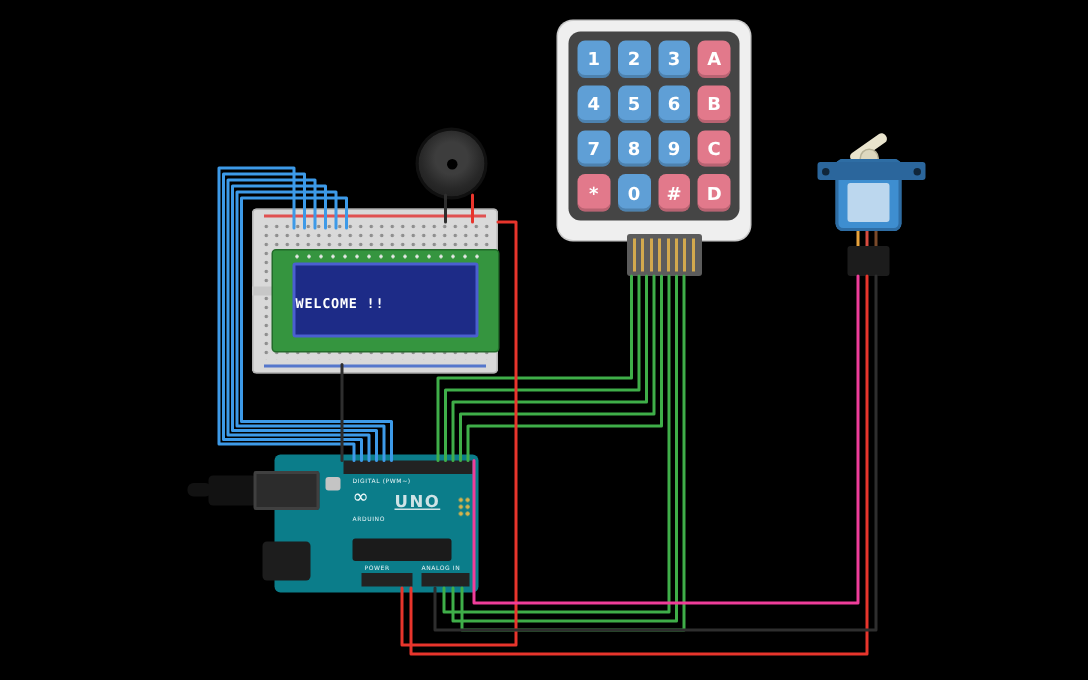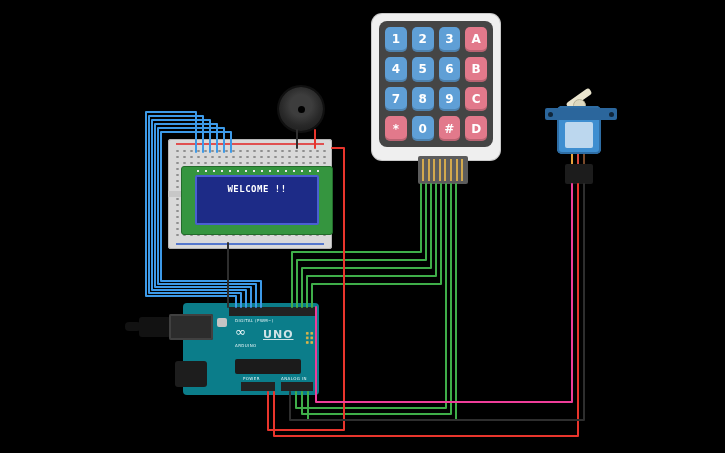--- a/index.html
+++ b/index.html
@@ -19,21 +19,21 @@
 
   
   .lcd{position:absolute;left:181px;top:166px;width:150px;height:67px;
     background:#35953f;border:1px solid #226b2a;border-radius:3px;}
   .lcd-pins{position:absolute;left:12px;right:12px;top:2px;height:4px;
     background-image:radial-gradient(circle,#e8e8e8 1px,transparent 1.2px);
     background-size:8px 4px;}
   .lcd-screen{position:absolute;left:13px;right:13px;top:8px;bottom:9px;
     background:var(--lcd-screen,#1d2b87);border:2px solid #4a5fd0;border-radius:2px;
     color:#fff;font-family:"DejaVu Sans Mono",monospace;font-size:9px;font-weight:bold;
-    letter-spacing:.5px;line-height:14px;display:flex;flex-direction:column;
+    letter-spacing:.5px;line-height:14px;display:flex;flex-direction:row;
     align-items:center;padding-top:5px;box-sizing:border-box;}
 
   
   .buzzer{position:absolute;left:279px;top:87px;width:44px;height:44px;border-radius:50%;
     background:radial-gradient(circle at 50% 42%,#3d3d3d 0 32%,#282828 60%,#161616 100%);
     box-shadow:0 0 0 2px #101010;}
   .buzzer-hole{position:absolute;left:50%;top:50%;width:7px;height:7px;margin:-3.5px 0 0 -3.5px;
     background:#000;border-radius:50%;}
 
   

